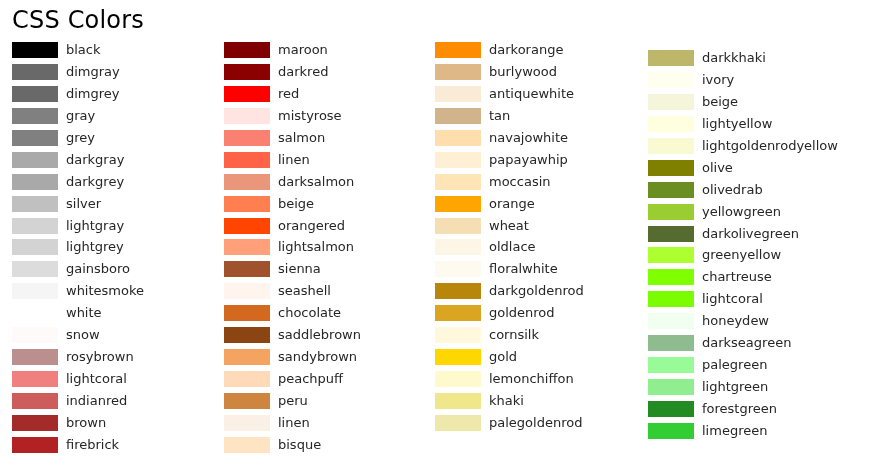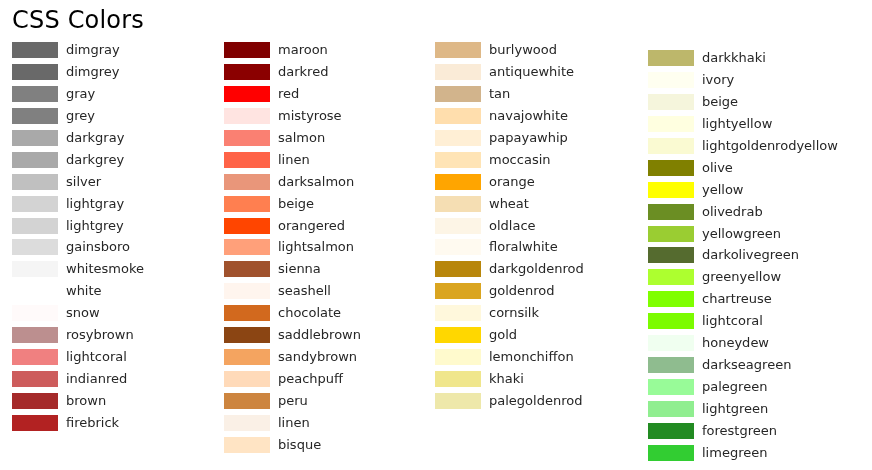--- a/index.html
+++ b/index.html
@@ -59,20 +59,24 @@
 </style>
 </head>
 <body>
 
 <div id="root">
 
   <div id="page-title">CSS Colors</div>
 
   <div class="color-column" data-col="0">
       <div class="color-row">
+        <div class="swatch" style="background: rgb(0, 0, 0);"></div>
+        <div class="swatch-label">black</div>
+      </div>
+      <div class="color-row">
         <div class="swatch" style="background: rgb(105, 105, 105);"></div>
         <div class="swatch-label">dimgray</div>
       </div>
       <div class="color-row">
         <div class="swatch" style="background: rgb(105, 105, 105);"></div>
         <div class="swatch-label">dimgrey</div>
       </div>
       <div class="color-row">
         <div class="swatch" style="background: rgb(128, 128, 128);"></div>
         <div class="swatch-label">gray</div>
@@ -211,20 +215,24 @@
         <div class="swatch" style="background: rgb(250, 240, 230);"></div>
         <div class="swatch-label">linen</div>
       </div>
       <div class="color-row">
         <div class="swatch" style="background: rgb(255, 228, 196);"></div>
         <div class="swatch-label">bisque</div>
       </div>
     </div>
   <div class="color-column" data-col="2">
       <div class="color-row">
+        <div class="swatch" style="background: rgb(255, 140, 0);"></div>
+        <div class="swatch-label">darkorange</div>
+      </div>
+      <div class="color-row">
         <div class="swatch" style="background: rgb(222, 184, 135);"></div>
         <div class="swatch-label">burlywood</div>
       </div>
       <div class="color-row">
         <div class="swatch" style="background: rgb(250, 235, 215);"></div>
         <div class="swatch-label">antiquewhite</div>
       </div>
       <div class="color-row">
         <div class="swatch" style="background: rgb(210, 180, 140);"></div>
         <div class="swatch-label">tan</div>
@@ -305,24 +313,20 @@
       </div>
       <div class="color-row">
         <div class="swatch" style="background: rgb(250, 250, 210);"></div>
         <div class="swatch-label">lightgoldenrodyellow</div>
       </div>
       <div class="color-row">
         <div class="swatch" style="background: rgb(128, 128, 0);"></div>
         <div class="swatch-label">olive</div>
       </div>
       <div class="color-row">
-        <div class="swatch" style="background: rgb(255, 255, 0);"></div>
-        <div class="swatch-label">yellow</div>
-      </div>
-      <div class="color-row">
         <div class="swatch" style="background: rgb(107, 142, 35);"></div>
         <div class="swatch-label">olivedrab</div>
       </div>
       <div class="color-row">
         <div class="swatch" style="background: rgb(154, 205, 50);"></div>
         <div class="swatch-label">yellowgreen</div>
       </div>
       <div class="color-row">
         <div class="swatch" style="background: rgb(85, 107, 47);"></div>
         <div class="swatch-label">darkolivegreen</div>

